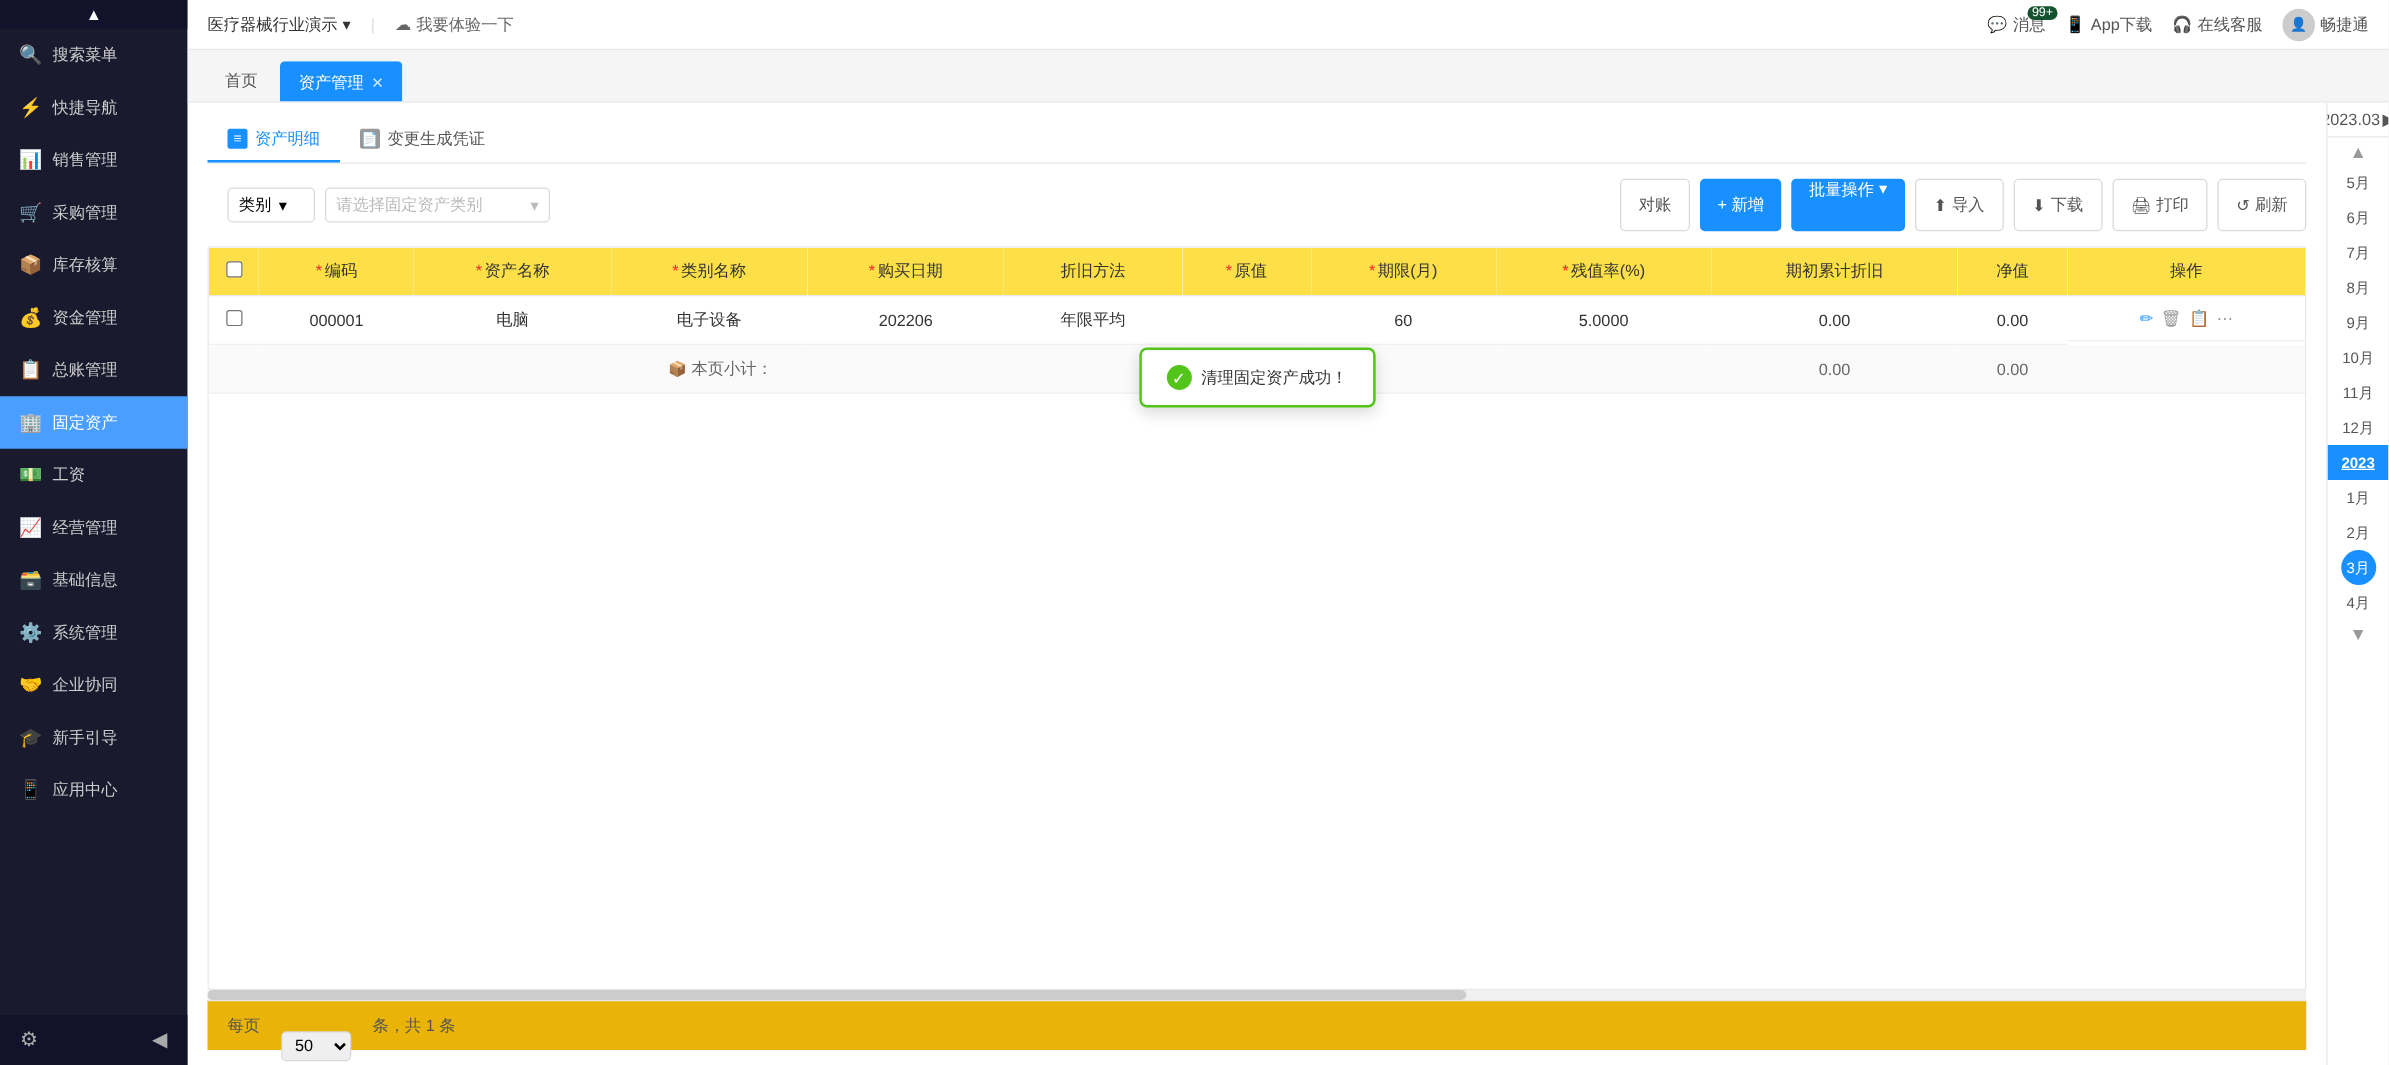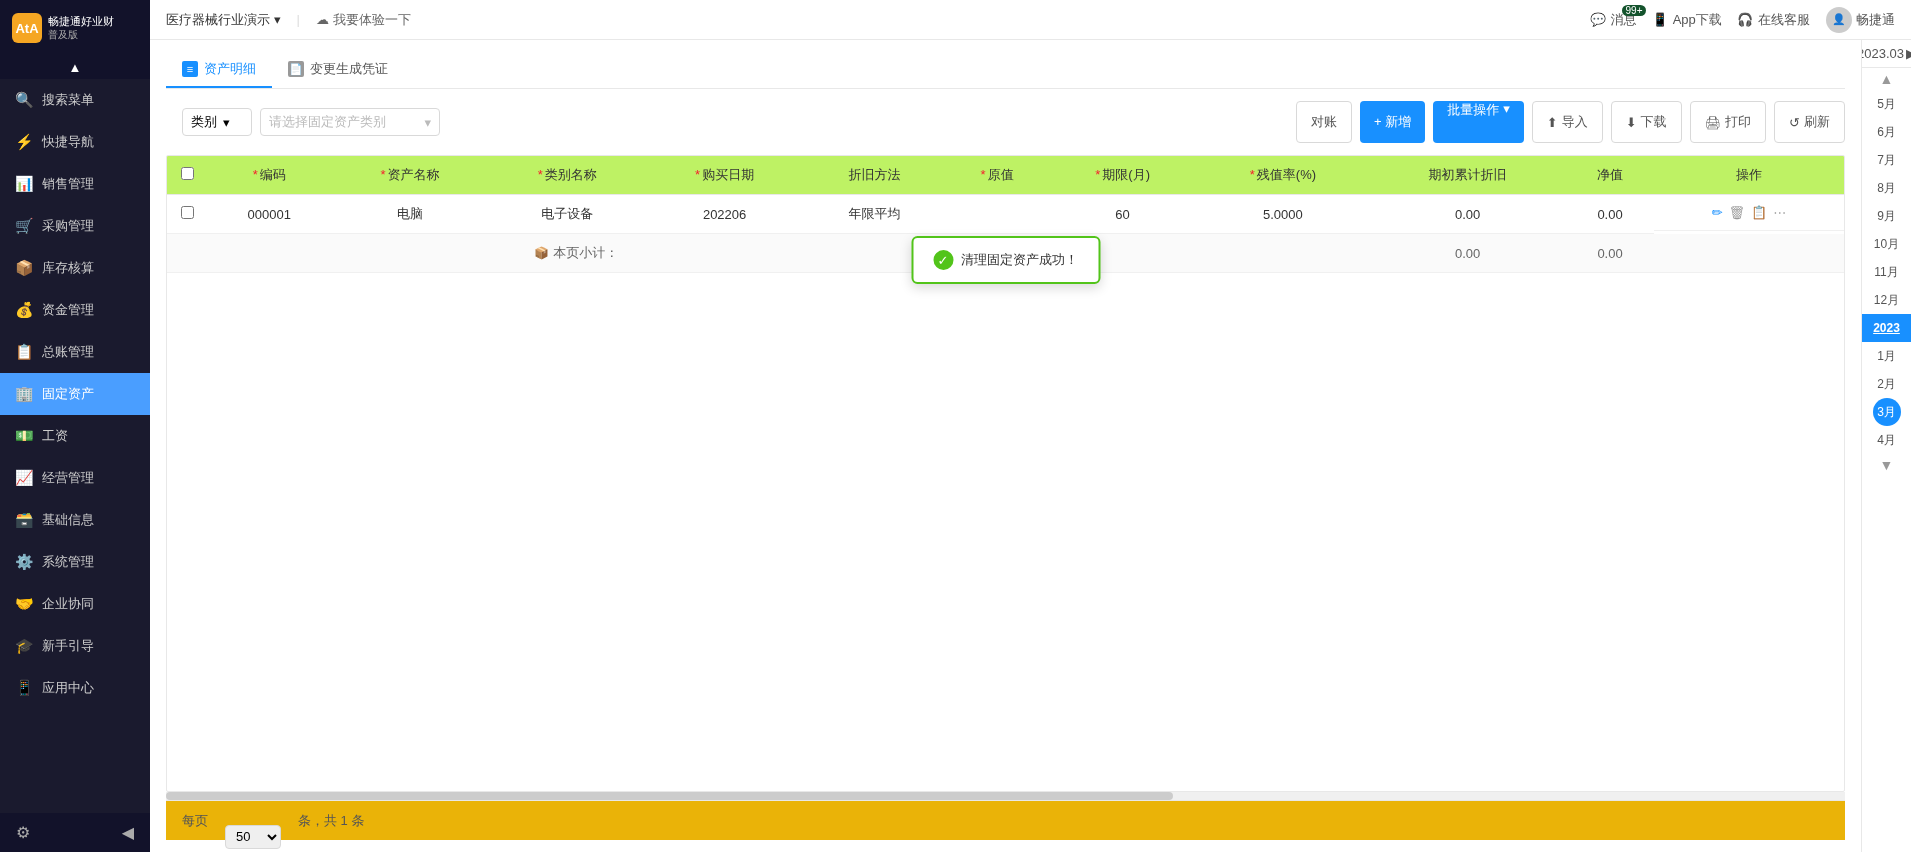--- a/index.html
+++ b/index.html
@@ -318,21 +318,21 @@
       overflow: auto;
       border: 1px solid #e8e8e8;
       border-radius: 2px;
       position: relative;
     }
     table {
       width: 100%;
       border-collapse: collapse;
     }
     thead tr th {
-      background: #bef264;
+      background: #fde047;
       border-bottom: 1px solid #e8e8e8;
       padding: 10px 8px;
       font-weight: 500;
       color: #333;
       font-size: 13px;
       white-space: nowrap;
       text-align: center;
       position: sticky;
       top: 0;
       z-index: 2;
@@ -460,29 +460,20 @@
       height: 8px;
       width: 60%;
       background: #ccc;
       border-radius: 4px;
     }
   </style>
 </head>
 <body>
 
 <div class="sidebar">
-  <div class="sidebar-logo">
-    <div class="sidebar-logo-icon">
-      <span>AtA</span>
-    </div>
-    <div>
-      <div class="sidebar-logo-text">畅捷通好业财</div>
-      <div class="sidebar-logo-sub">普及版</div>
-    </div>
-  </div>
   <div class="sidebar-arrow">▲</div>
   <div class="sidebar-scroll">
     <div class="sidebar-nav-item">
       <span class="nav-icon">🔍</span>
       <span class="nav-label">搜索菜单</span>
     </div>
     <div class="sidebar-nav-item">
       <span class="nav-icon">⚡</span>
       <span class="nav-label">快捷导航</span>
     </div>
@@ -571,20 +562,29 @@
         <span>🎧</span>
         <span>在线客服</span>
       </div>
       <div class="topbar-right-item">
         <div class="avatar-circle">👤</div>
         <span>畅捷通</span>
       </div>
     </div>
   </div>
 
+  <div class="tabs-bar">
+    <div class="tab-item home-tab">
+      <span>首页</span>
+    </div>
+    <div class="tab-item active">
+      <span>资产管理</span>
+      <span class="tab-close">✕</span>
+    </div>
+  </div>
 
   <div class="content-area">
     <div class="page-content">
 
       <div class="sub-tabs">
         <div class="sub-tab active">
           <div class="sub-tab-icon">≡</div>
           <span>资产明细</span>
         </div>
         <div class="sub-tab">

